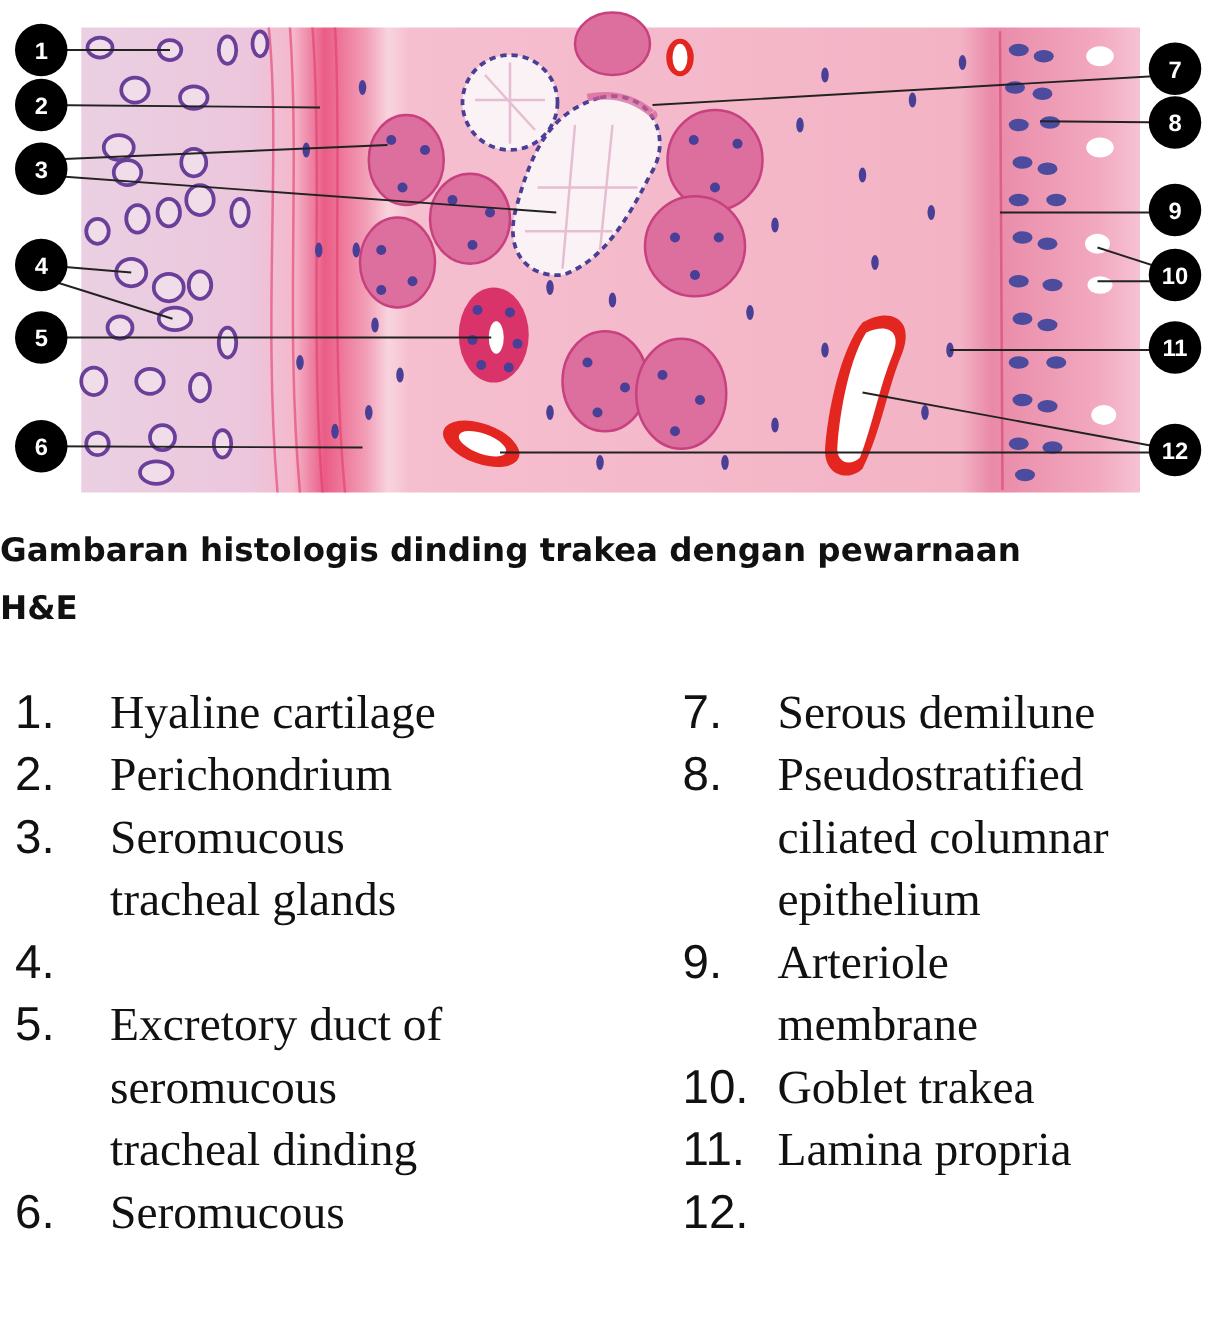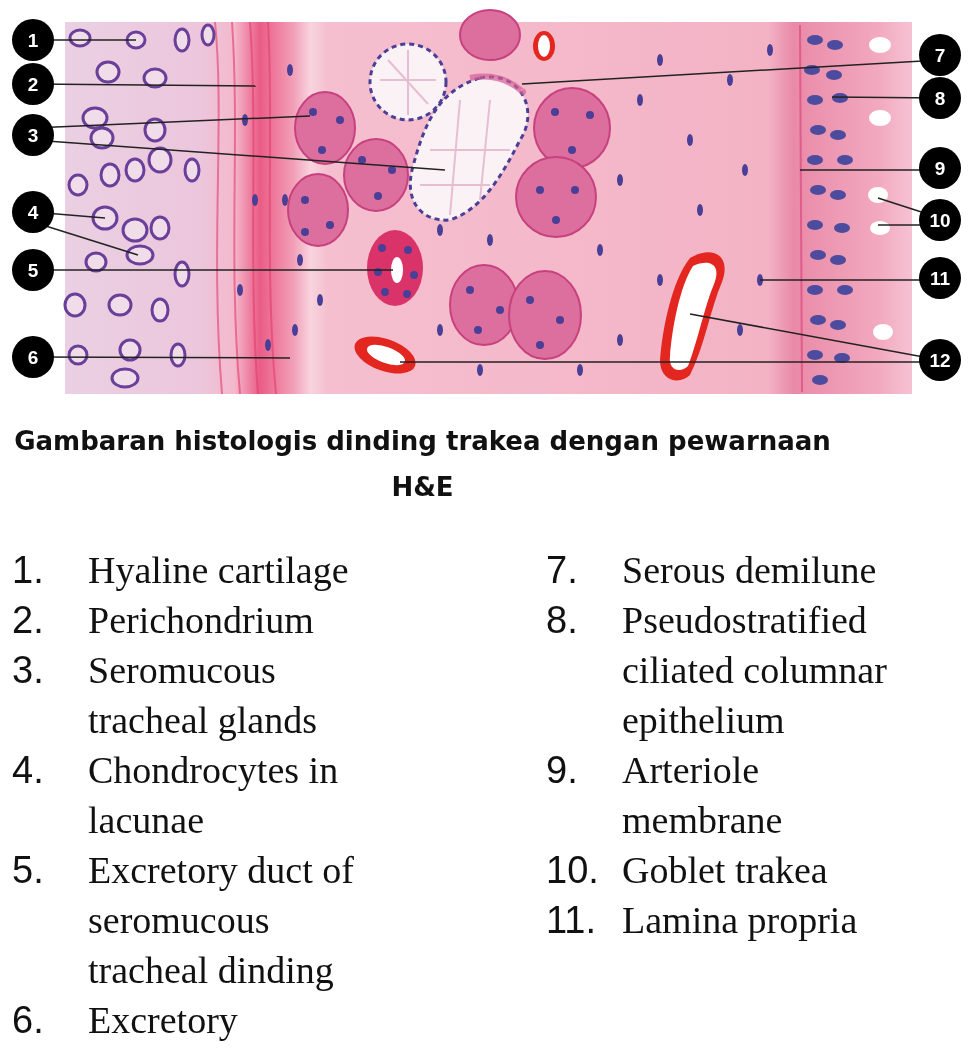--- a/index.html
+++ b/index.html
@@ -1,18 +1,18 @@
 <!DOCTYPE html>
 <html><head>
 <meta charset="utf-8">
 <style>
   html, body { margin:0; padding:0; background:#ffffff; }
   body { width:975px; height:1057px; position:relative; overflow:hidden; font-family:"Liberation Sans", sans-serif; color:#111; }
   #figure { position:absolute; left:0; top:0; width:975px; height:400px; }
-  #caption { position:absolute; left:0; top:418px; width:845px; text-align:center; font-family:"DejaVu Sans", sans-serif; font-weight:bold; font-size:26px; line-height:46px; color:#111; }
+  #caption { position:absolute; left:0; top:418px; width:845px; font-family:"DejaVu Sans", sans-serif; font-weight:bold; font-size:26px; line-height:46px; color:#111; }
   .legend-col { position:absolute; top:545px; font-family:"Liberation Sans", sans-serif; font-size:38px; line-height:50px; color:#111; }
   #legend-left { left:12px; width:470px; }
   #legend-right { left:546px; width:429px; }
   .legend-item { display:flex; }
   .legend-num { width:76px; flex:none; }
   .legend-text { flex:1;font-family:Liberation Serif, serif; }
 </style>
 </head>
 <body>
 
@@ -289,29 +289,28 @@
   <div class="legend-item">
       <span class="legend-num">2.</span>
       <span class="legend-text">Perichondrium</span>
     </div>
   <div class="legend-item" style="width:380px">
       <span class="legend-num">3.</span>
       <span class="legend-text">Seromucous tracheal glands</span>
     </div>
   <div class="legend-item" style="width:400px">
       <span class="legend-num">4.</span>
-      <span class="legend-text">Chondrocytes in lacunae</span>
     </div>
   <div class="legend-item" style="width:380px">
       <span class="legend-num">5.</span>
       <span class="legend-text">Excretory duct of seromucous tracheal dinding</span>
     </div>
   <div class="legend-item">
       <span class="legend-num">6.</span>
-      <span class="legend-text">Excretory</span>
+      <span class="legend-text">Seromucous</span>
     </div>
 </div>
 
 <div id="legend-right" class="legend-col">
   <div class="legend-item">
       <span class="legend-num">7.</span>
       <span class="legend-text">Serous demilune</span>
     </div>
   <div class="legend-item">
       <span class="legend-num">8.</span>
@@ -323,14 +322,15 @@
     </div>
   <div class="legend-item">
       <span class="legend-num">10.</span>
       <span class="legend-text">Goblet trakea</span>
     </div>
   <div class="legend-item">
       <span class="legend-num">11.</span>
       <span class="legend-text">Lamina propria</span>
     </div>
   <div class="legend-item" style="width:340px">
+      <span class="legend-num">12.</span>
     </div>
 </div>
 
 </body></html>

